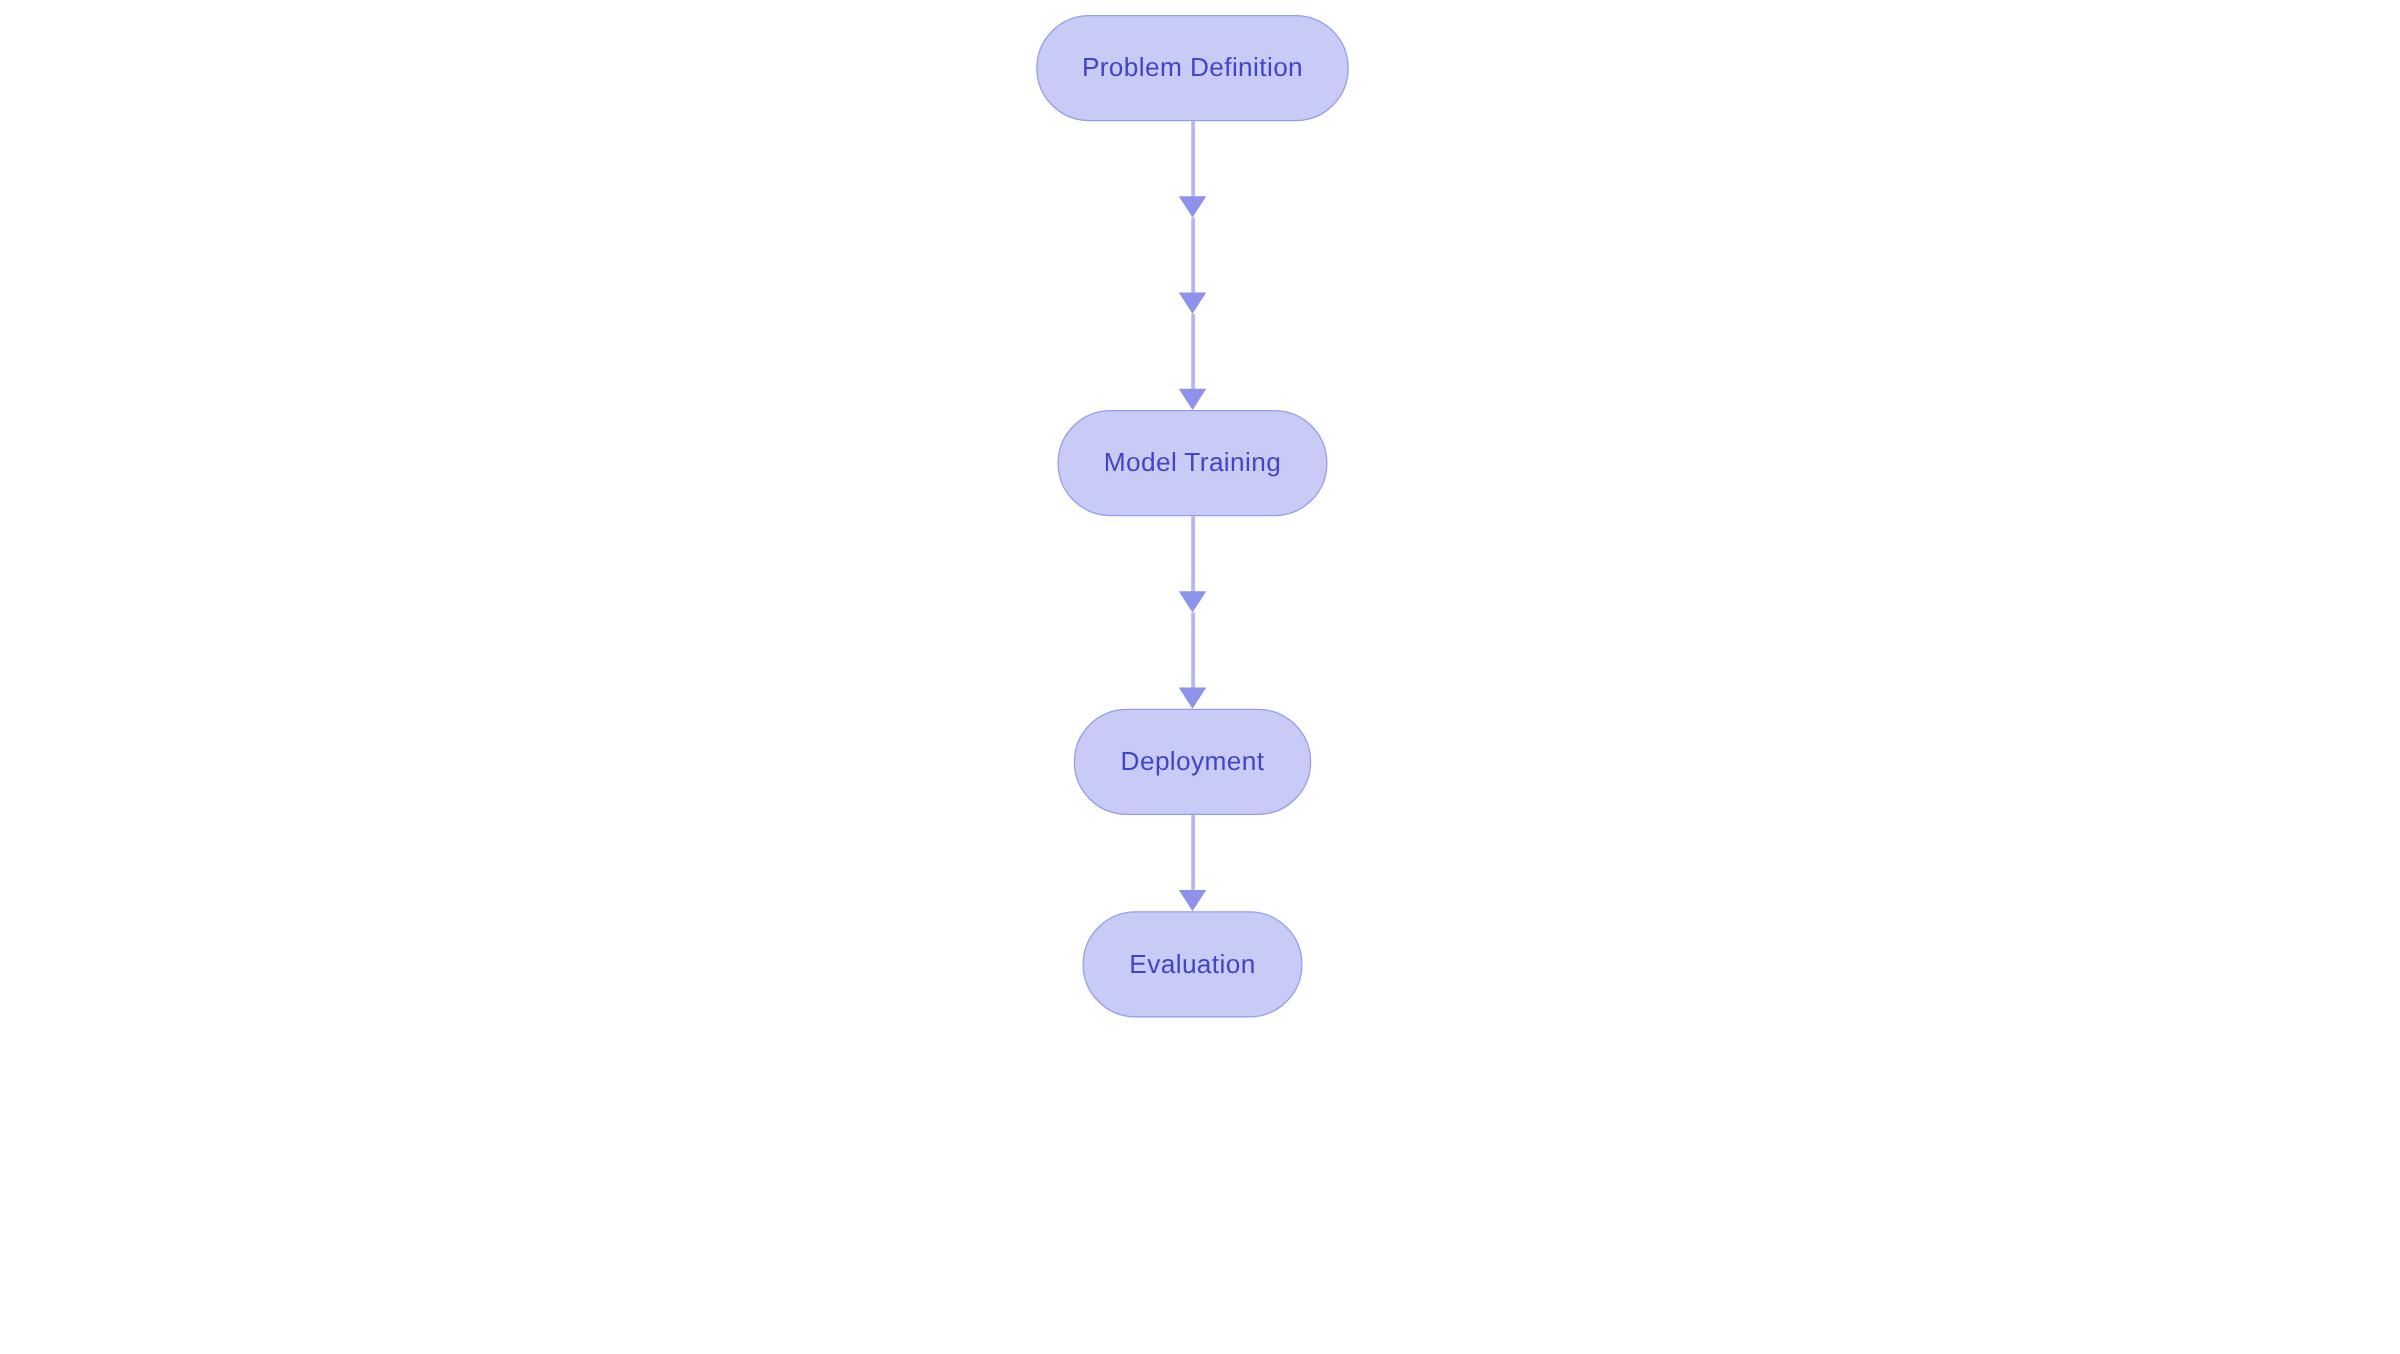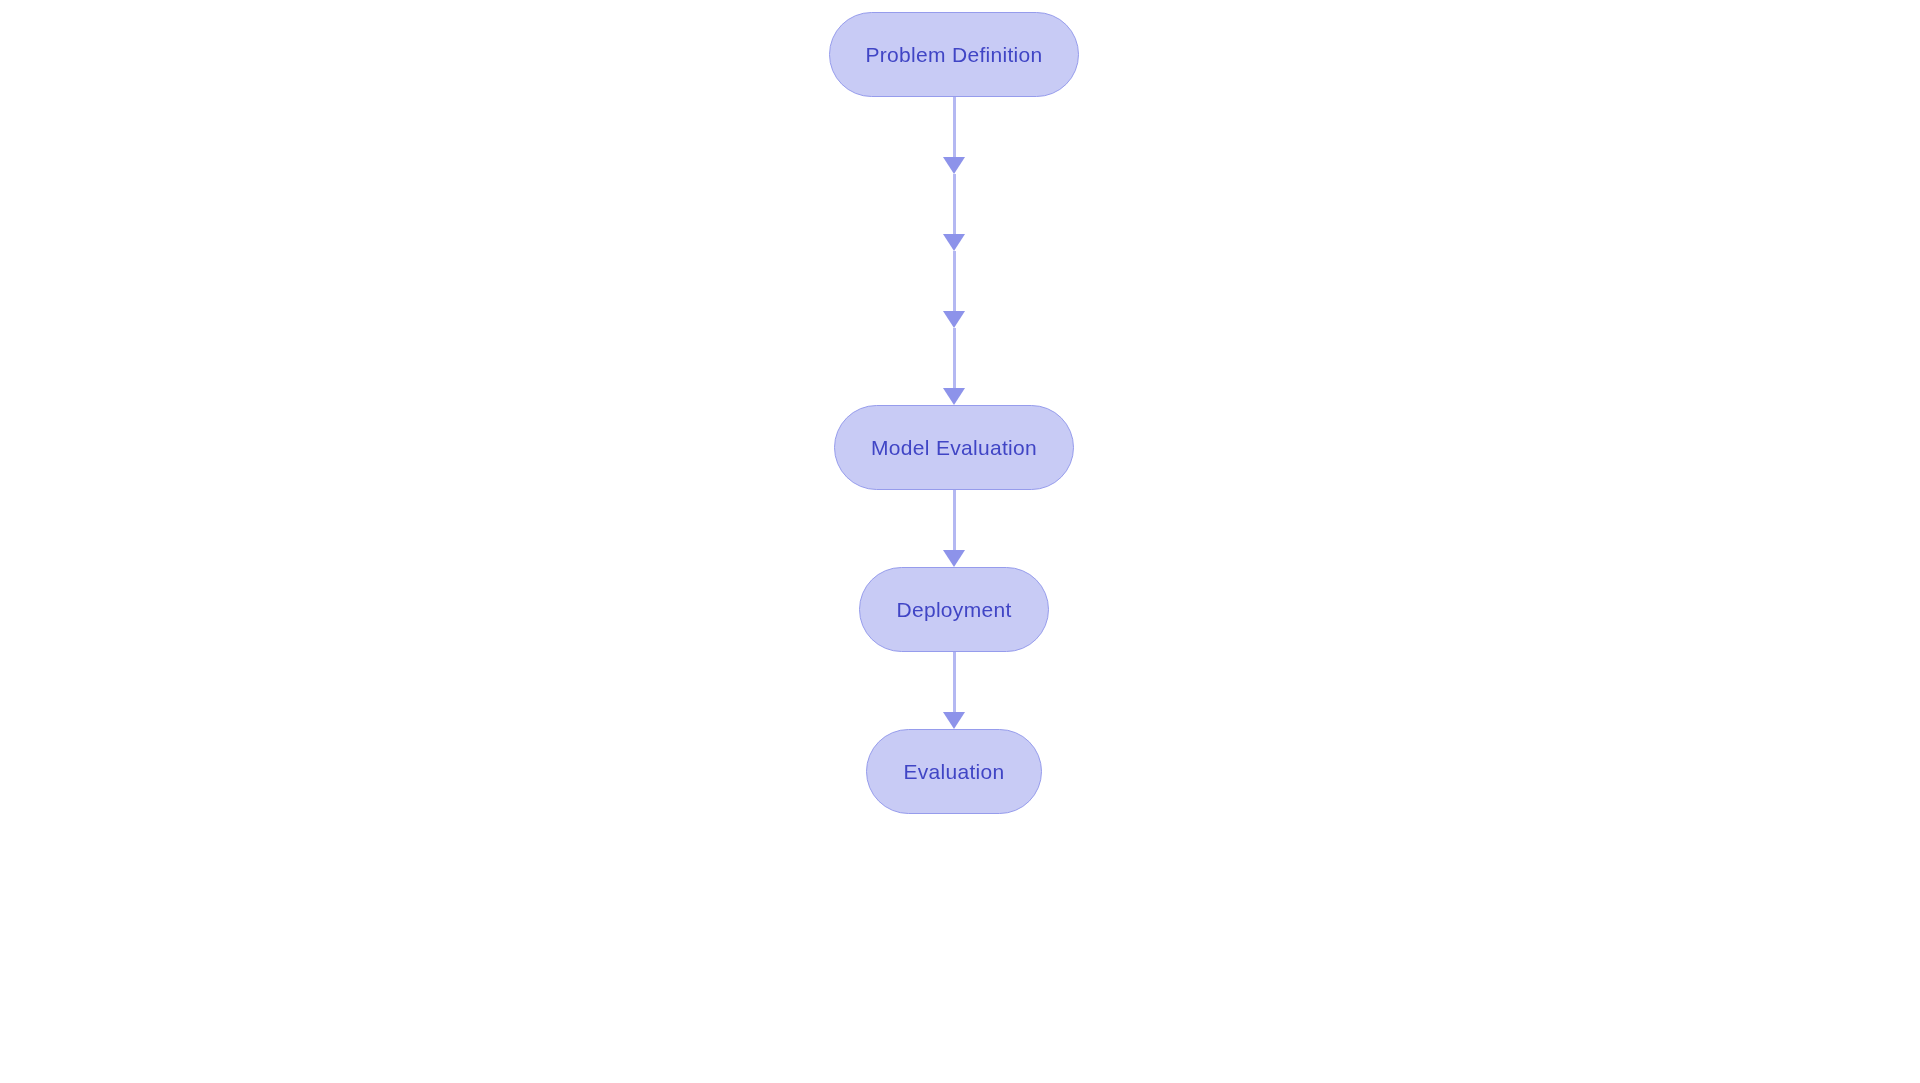--- a/index.html
+++ b/index.html
@@ -85,29 +85,29 @@
     <span class="arrow-line"></span>
     <span class="arrow-head"></span>
   </div>
 
 
   <div class="arrow">
     <span class="arrow-line"></span>
     <span class="arrow-head"></span>
   </div>
 
+  <div class="node">
+    <span class="node-label">Model Training</span>
+  </div>
 
   <div class="arrow">
     <span class="arrow-line"></span>
     <span class="arrow-head"></span>
   </div>
 
-  <div class="node">
-    <span class="node-label">Model Evaluation</span>
-  </div>
 
   <div class="arrow">
     <span class="arrow-line"></span>
     <span class="arrow-head"></span>
   </div>
 
   <div class="node">
     <span class="node-label">Deployment</span>
   </div>
 

